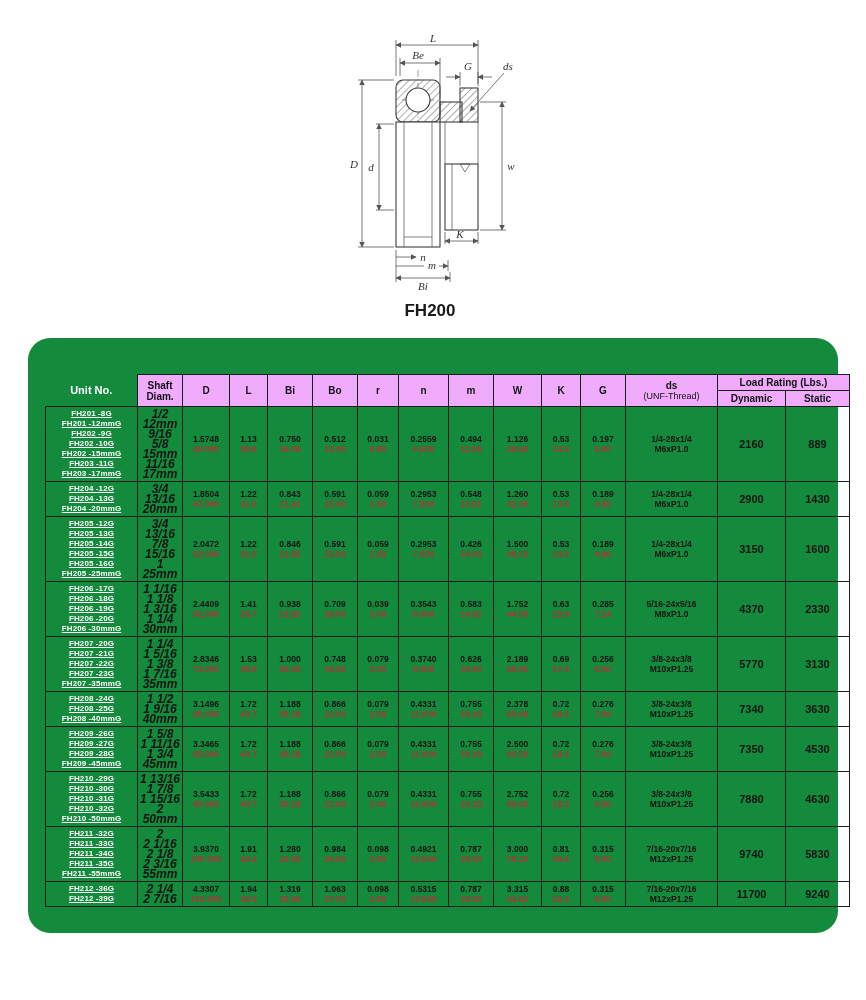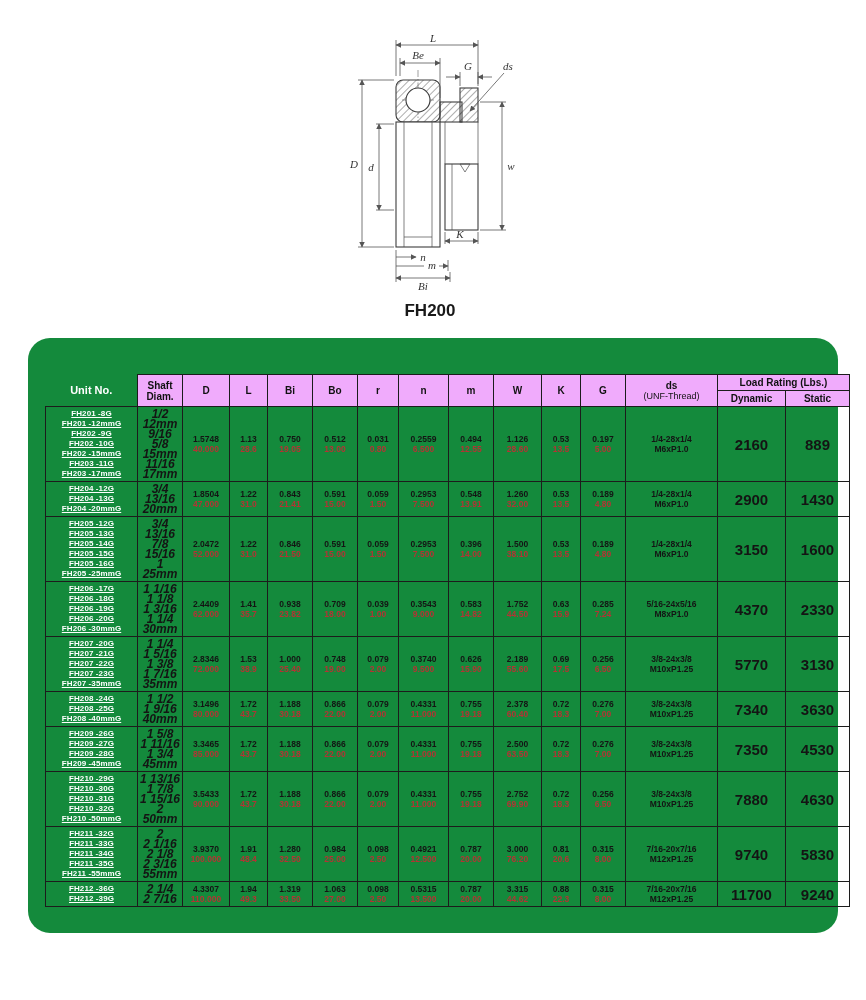--- a/index.html
+++ b/index.html
@@ -25,21 +25,21 @@
   .spec th,.spec td{border:1px solid #1c1c1c;padding:2px 1px;text-align:center;vertical-align:middle;}
   .spec th{background:#f0abfc;color:#111;font-weight:bold;font-size:10px;line-height:11px;}
   th.unit-h{background:transparent;border:0;border-right:1px solid #1c1c1c;color:#fff;font-size:11px;}
   .hdr-sub{font-size:9px;font-weight:normal;}
   .td-unit{background:transparent;border:0;border-right:1px solid #1c1c1c;
            border-top:1px solid rgba(0,0,0,0.28);padding:3px 0 3px 5px;text-align:left;}
   .unit-line{font-size:8px;font-weight:bold;color:#fff;line-height:10px;white-space:nowrap;letter-spacing:0.1px;text-decoration:underline;}
   .shaft-line{font-size:12px;font-weight:bold;color:#141414;line-height:10px;white-space:nowrap;font-style:italic;}
   .val-in{font-size:8.5px;font-weight:bold;color:#141414;line-height:10px;white-space:nowrap;}
   .val-mm{font-size:8.5px;font-weight:bold;color:var(--red);line-height:10px;white-space:nowrap;}
-  .rate{font-size:15px;font-weight:bold;color:#141414;}
+  .rate{font-size:11px;font-weight:bold;color:#141414;}
 </style>
 </head>
 <body>
 
 <div class="page">
 
   <div class="diagram-wrap">
     <svg width="310" height="322" viewBox="0 0 310 322">
       <defs>
         <pattern id="hatch" width="5" height="5" patternUnits="userSpaceOnUse" patternTransform="rotate(45)">
@@ -341,21 +341,21 @@
             </td>
             <td>
               <div class="val-in">0.059</div>
               <div class="val-mm">1.50</div>
             </td>
             <td>
               <div class="val-in">0.2953</div>
               <div class="val-mm">7.500</div>
             </td>
             <td>
-              <div class="val-in">0.396</div>
+              <div class="val-in">0.426</div>
               <div class="val-mm">14.00</div>
             </td>
             <td>
               <div class="val-in">1.500</div>
               <div class="val-mm">38.10</div>
             </td>
             <td>
               <div class="val-in">0.53</div>
               <div class="val-mm">13.5</div>
             </td>

